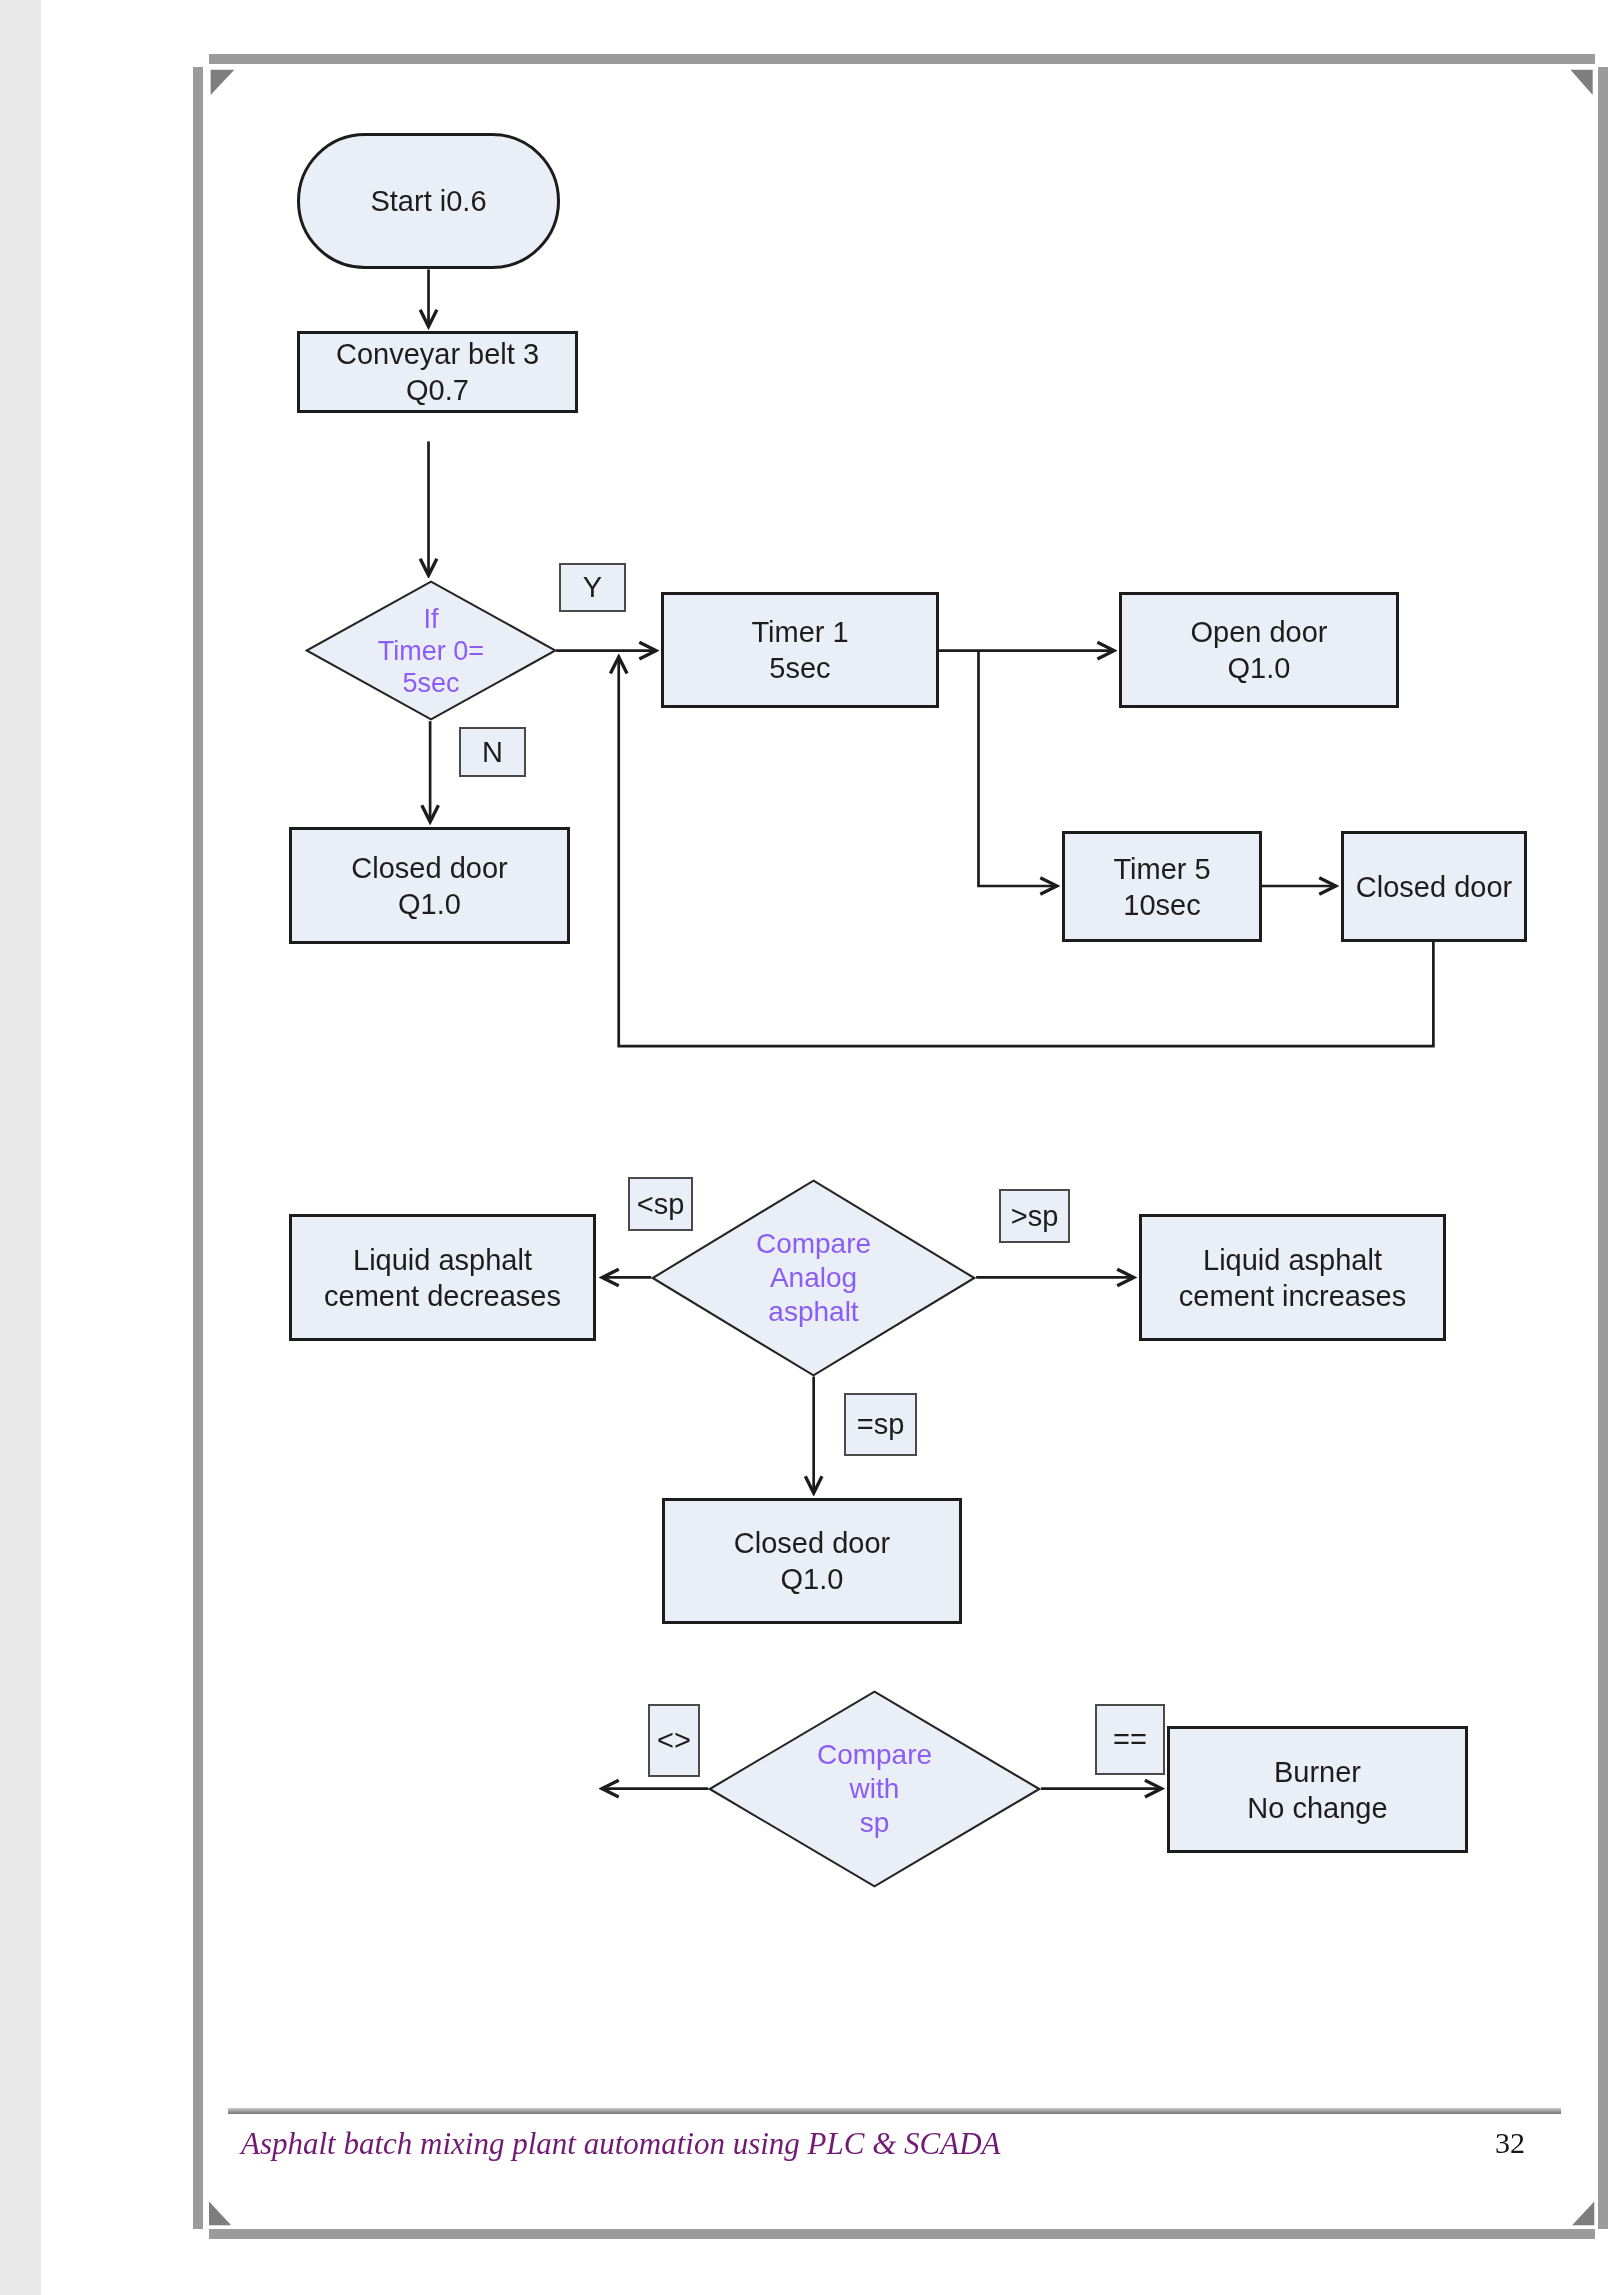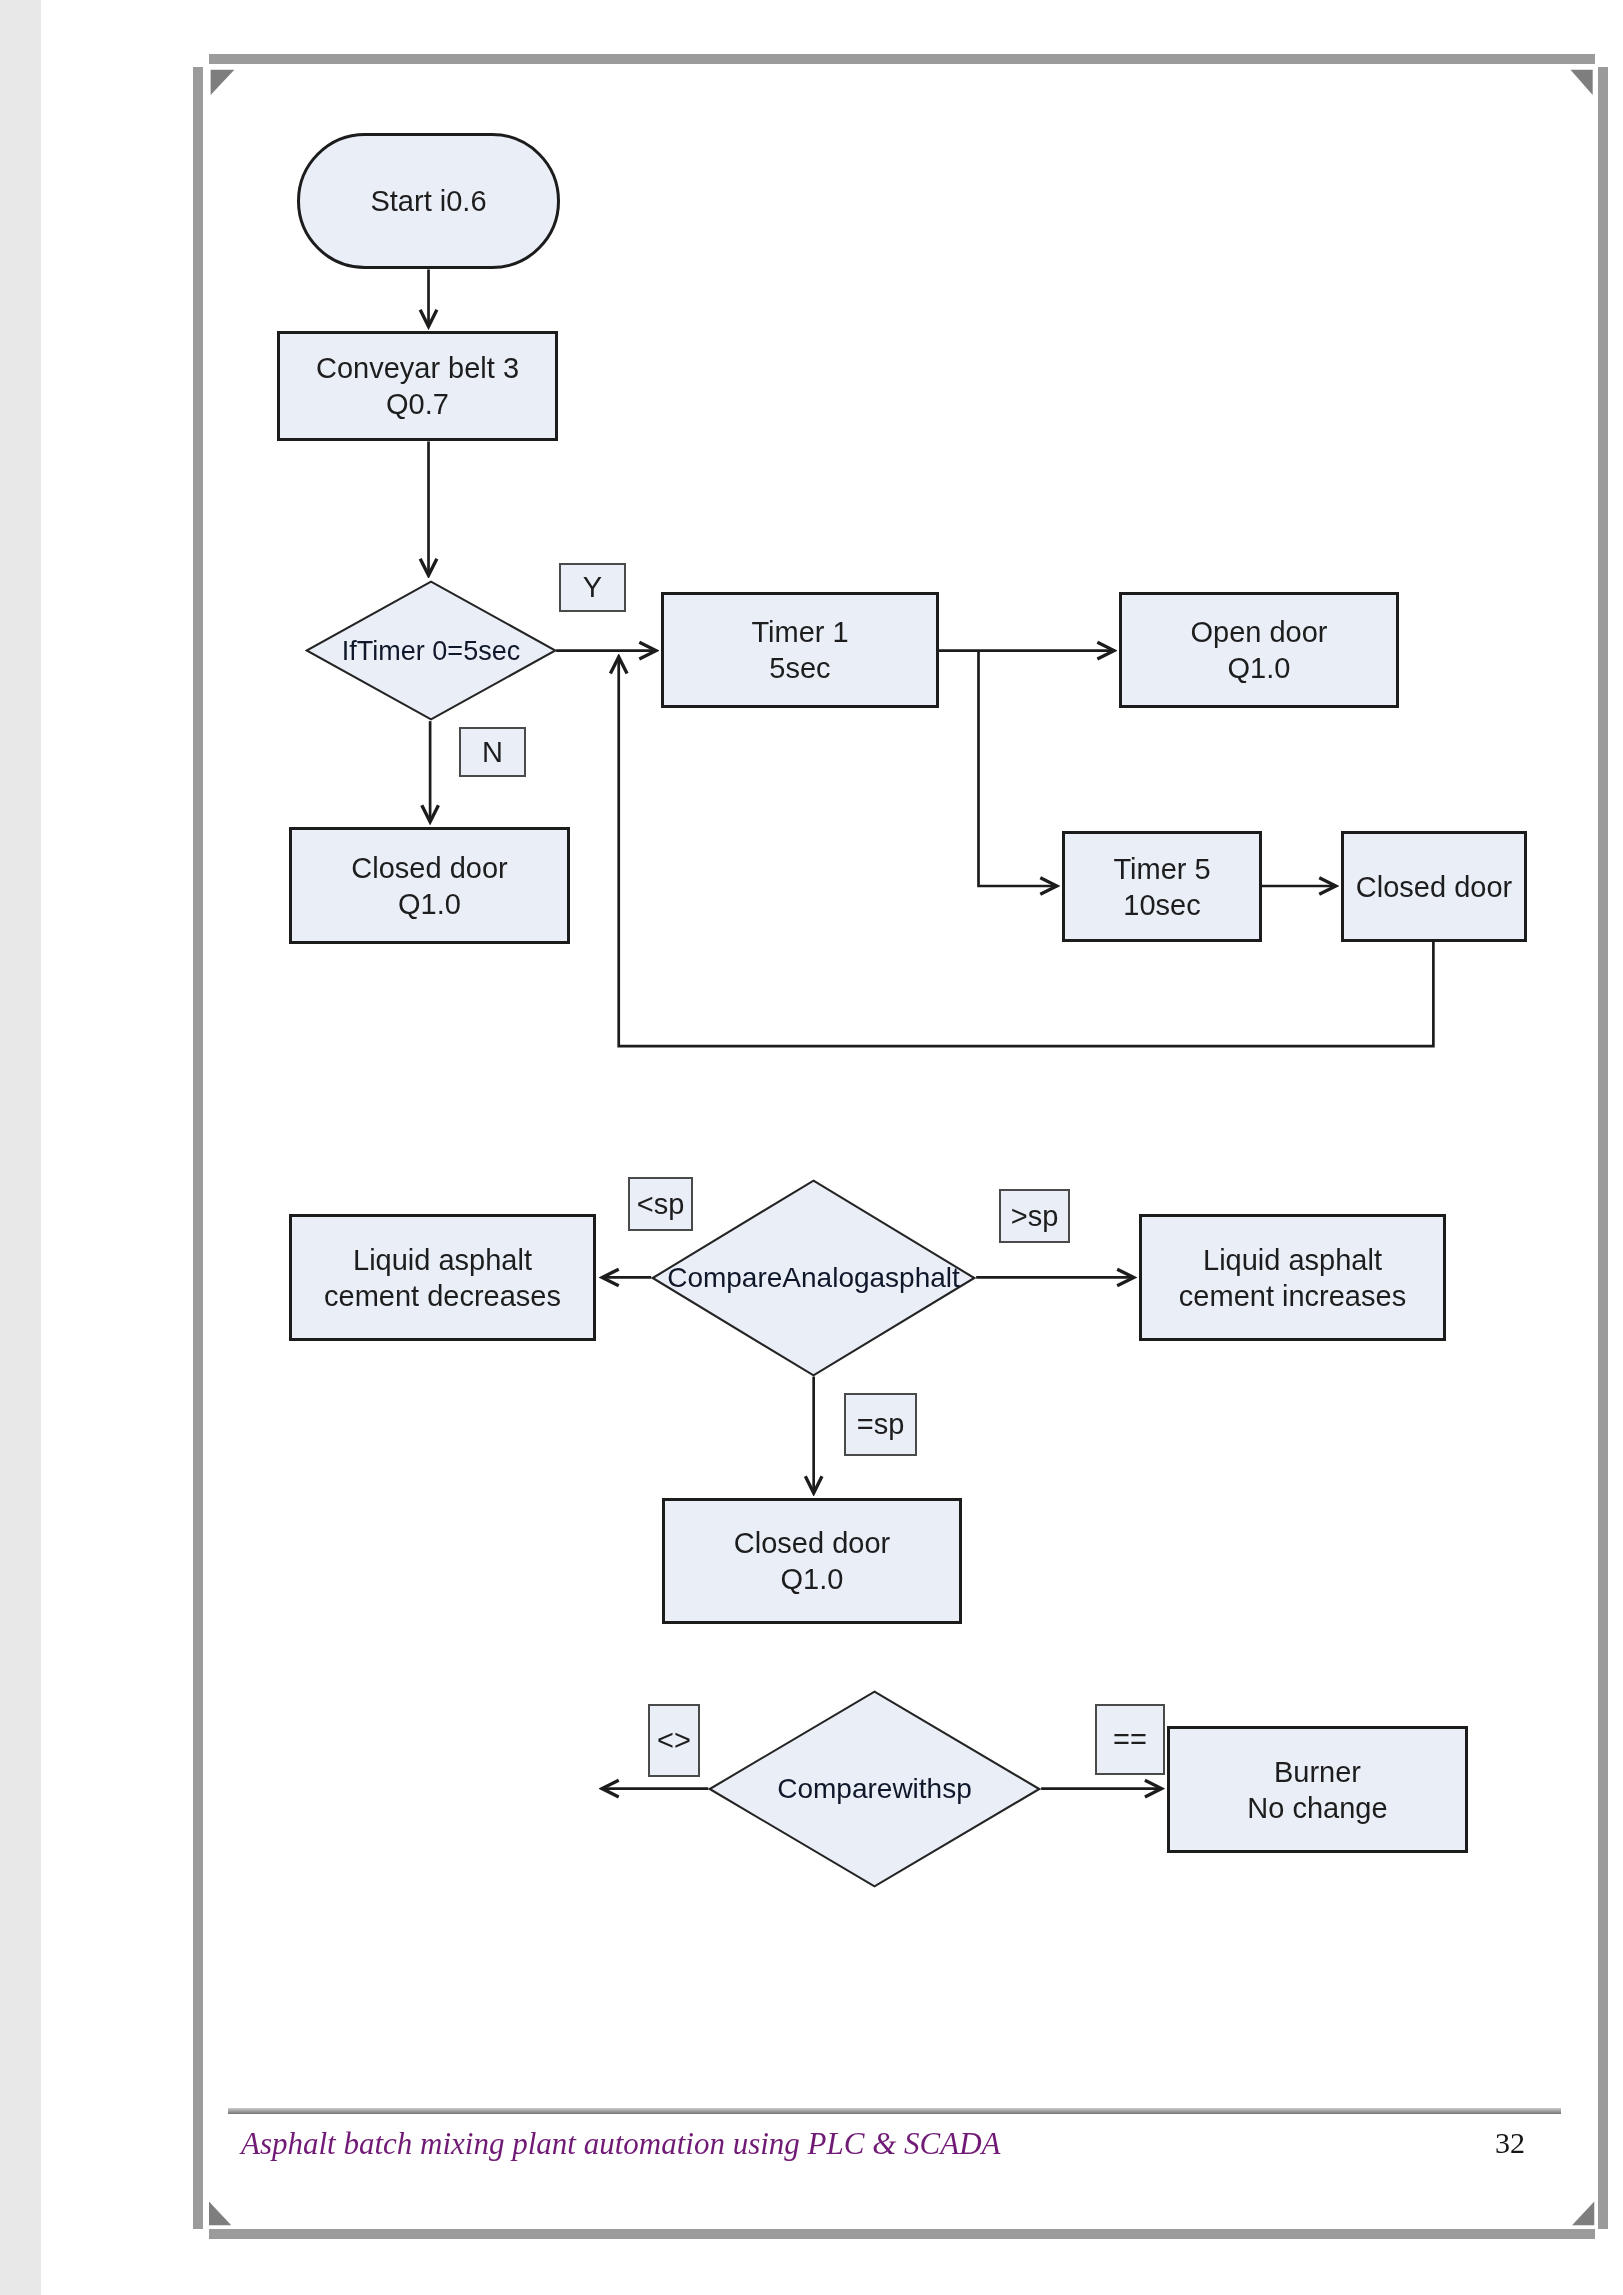--- a/index.html
+++ b/index.html
@@ -12,23 +12,23 @@
         display:flex;flex-direction:column;align-items:center;justify-content:center;
         font-size:29px;line-height:36px;color:#1d1d1d;text-align:center;}
   .stadium{border-radius:71px;}
   
   .labelbox{position:absolute;background:#eaeef7;border:2.4px solid #4a4a4a;box-sizing:border-box;
         display:flex;align-items:center;justify-content:center;
         font-size:29px;color:#1d1d1d;}
   
   .diamond{position:absolute;}
   .diamond svg{position:absolute;left:0;top:0;width:100%;height:100%;}
-  .dtext{position:absolute;left:0;top:0;right:0;bottom:0;display:flex;
+  .dtext{position:absolute;left:0;top:0;right:0;bottom:0;display:flex;flex-direction:column;
         align-items:center;justify-content:center;font-size:28px;line-height:34px;
-        color:#0f172a;text-align:center;}
+        color:#8b5cf6;text-align:center;}
   
   .wires{position:absolute;left:0;top:0;width:1623px;height:2295px;pointer-events:none;}
   
   .footer-rule{position:absolute;left:187px;top:2108px;width:1333px;height:5.5px;
         background:linear-gradient(#cccccc,#747474);}
   .footer-text{position:absolute;left:200px;top:2126px;
         font-family:Liberation Serif, serif;font-style:italic;font-size:31px;color:#701a75;}
   .page-num{position:absolute;left:1381px;top:2126px;width:103px;text-align:right;
         font-family:"Liberation Serif",serif;font-size:30px;color:#161616;}
 </style>
@@ -68,21 +68,21 @@
       <polygon points="1930,88 1958,88 1958,120"></polygon>
       <polygon points="212,2778 240,2808 212,2808"></polygon>
       <polygon points="1960,2778 1960,2808 1932,2808"></polygon>
     </g>
   </svg>
 
   <div class="node stadium" style="left:256px;top:133px;width:263px;height:136px">
     <span>Start i0.6</span>
   </div>
 
-  <div class="node" style="left:236px;top:331px;width:281px;height:110px">
+  <div class="node" style="left:256px;top:331px;width:281px;height:82px">
     <span>Conveyar belt 3</span>
     <span>Q0.7</span>
   </div>
 
   <div class="diamond" style="left:264px;top:580px;width:252px;height:141px">
     <svg viewBox="0 0 318 178">
         <polygon points="159,2 316,89 159,176 2,89" fill="#eaeef7" stroke="#242424" stroke-width="2.6"></polygon>
       </svg>
     <div class="dtext" style="font-size:27px;line-height:32px">
       <span>If</span>

